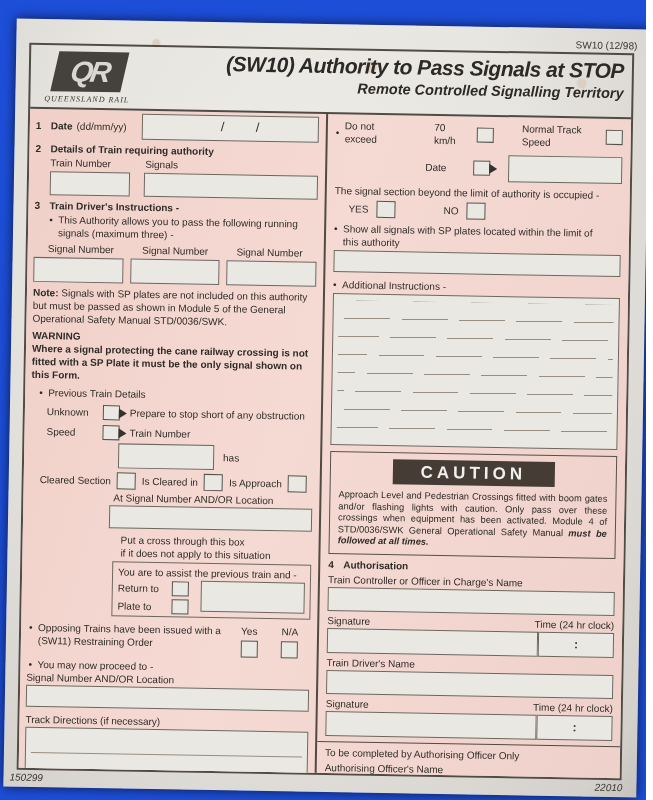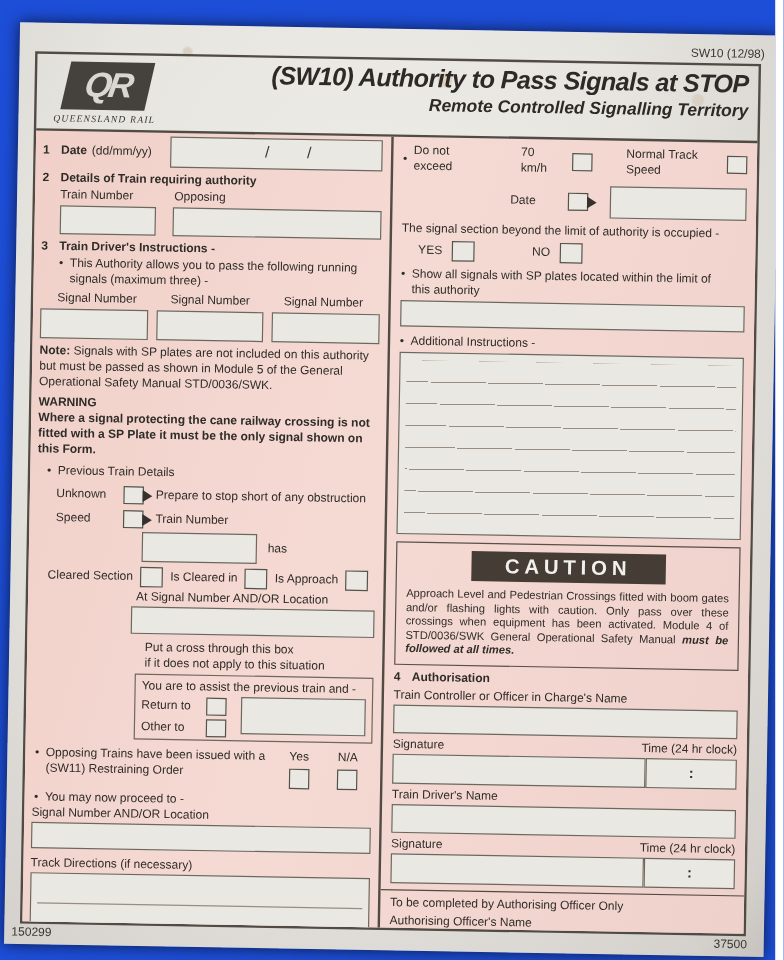--- a/index.html
+++ b/index.html
@@ -7,21 +7,21 @@
          font-family:"Liberation Sans",sans-serif;color:#2f2c28;}
   .paper{position:absolute;left:10px;top:24px;width:633px;height:768px;
          background:
            radial-gradient(circle at 355px 42px, rgba(173,122,60,.20) 0 5px, transparent 7px),
            radial-gradient(circle at 140px 22px, rgba(150,110,60,.18) 0 3px, transparent 5px),
            radial-gradient(circle at 566px 55px, rgba(173,122,60,.14) 0 4px, transparent 6px),
            radial-gradient(ellipse at 45% 32%, #efede8 0%, #e7e5e0 50%, #d4d1cc 92%, #c6c3be 100%);
          transform:rotate(1deg);box-shadow:0 0 12px rgba(0,0,0,.7);}
   .formcode{position:absolute;top:11px;right:12px;font-size:10px;color:#39362f;}
   .formbox{position:absolute;left:13px;top:24px;width:605px;height:727px;border:2px solid #514b44;box-sizing:border-box;}
-  .pageno{position:absolute;bottom:4px;font-size:10px;color:#39362f;}
+  .pageno{position:absolute;bottom:4px;font-size:10px;color:#39362f;font-style:italic;}
   .pageno.l{left:6px}.pageno.r{right:14px}
 
   .header{position:absolute;left:0;top:0;right:0;height:62px;display:flex;align-items:flex-start;}
   .logoblk{margin:6px 0 0 14px;width:108px;}
   .qrlogo{width:70px;height:40px;margin-left:10px;background:#45423d;transform:skewX(-12deg);
           display:flex;align-items:center;justify-content:center;}
   .qrlogo span{transform:skewX(4deg);font-style:italic;font-weight:bold;font-size:29px;
                color:#d9d7d2;letter-spacing:-3px;}
   .logocap{margin-top:3px;font-family:"Liberation Serif",serif;font-style:italic;font-size:8px;
            letter-spacing:1px;color:#3a372f;white-space:nowrap;}
@@ -100,21 +100,21 @@
           <span class="slash" style="left:113px">/</span>
         </div>
       </div>
 
       <div class="row" style="margin-top:4px">
         <span class="num">2</span>
         <span class="bold">Details of Train requiring authority</span>
       </div>
       <div class="row ind" style="margin-top:1px">
         <span style="width:95px">Train Number</span>
-        <span>Opposing</span>
+        <span>Signals</span>
       </div>
       <div class="row ind" style="gap:14px;margin-top:2px">
         <div class="wbox" style="width:80px;height:24px"></div>
         <div class="wbox" style="flex:1;height:24px"></div>
       </div>
 
       <div class="row" style="margin-top:4px">
         <span class="num">3</span>
         <span class="bold">Train Driver's Instructions -</span>
       </div>
@@ -173,21 +173,21 @@
         <div>Put a cross through this box</div>
         <div>if it does not apply to this situation</div>
       </div>
       <div class="assist">
         <div>You are to assist the previous train and -</div>
         <div class="row" style="margin-top:2px;gap:6px">
           <span style="width:48px">Return to</span>
           <span class="cb"></span>
         </div>
         <div class="row" style="margin-top:3px;gap:6px">
-          <span style="width:48px">Other to</span>
+          <span style="width:48px">Plate to</span>
           <span class="cb"></span>
         </div>
         <div class="wbox assistbox"></div>
       </div>
 
       <div class="brow" style="margin:6px 0 0 2px">
         <span class="bdot">•</span>
         <div style="width:198px">
           <div>Opposing Trains have been issued with a</div>
           <div>(SW11) Restraining Order</div>
@@ -296,15 +296,15 @@
         <div style="margin-top:2px">Authorising Officer's Name</div>
         <div class="wbox" style="margin-top:1px;height:24px"></div>
 
       </div>
     </div>
 
    </div>
   </div>
 
   <div class="pageno l">150299</div>
-  <div class="pageno r">37500</div>
+  <div class="pageno r">22010</div>
  </div>
 </div>
 
 </body></html>

